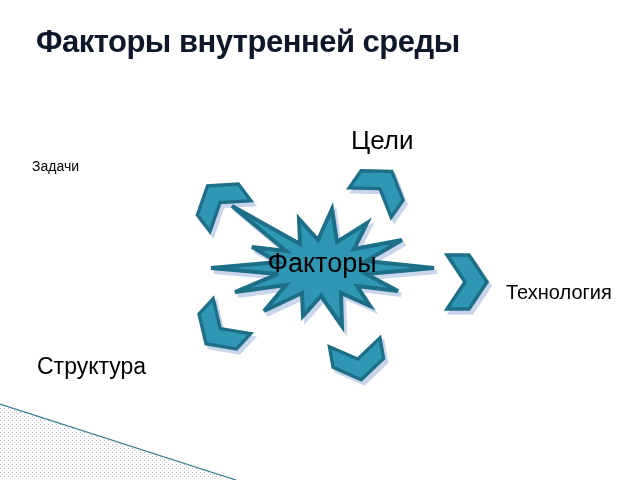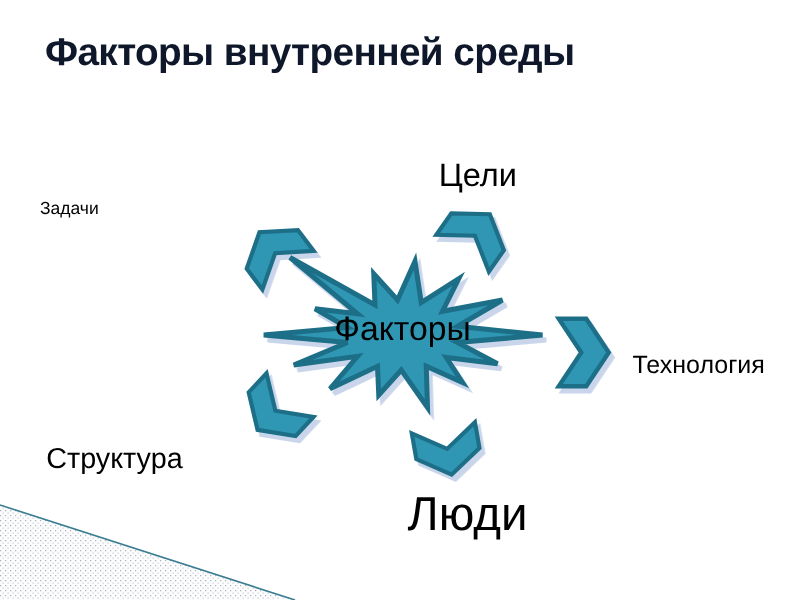--- a/index.html
+++ b/index.html
@@ -70,16 +70,15 @@
       <polygon class="teal-shape" stroke-width="3.5" points="-20,-27 2,-27 20,0 2,27 -20,27 -2,0" transform="translate(467,282) scale(1)"></polygon>
       <polygon class="teal-shape" stroke-width="3.5" points="-20,-27 2,-27 20,0 2,27 -20,27 -2,0" transform="translate(219,330) rotate(133) scale(0.95)"></polygon>
       <polygon class="teal-shape" stroke-width="3.5" points="-20,-27 2,-27 20,0 2,27 -20,27 -2,0" transform="translate(358,361) rotate(80) scale(0.95)"></polygon>
     </g>
   </svg>
 
   <div class="lbl lbl-goals">Цели</div>
   <div class="lbl lbl-tasks">Задачи</div>
   <div class="lbl lbl-structure">Технология</div>
   <div class="lbl lbl-technology">Структура</div>
-  <div class="lbl lbl-people">Люди</div>
   <div class="lbl lbl-center">Факторы</div>
 
 </div>
 
 </body></html>

